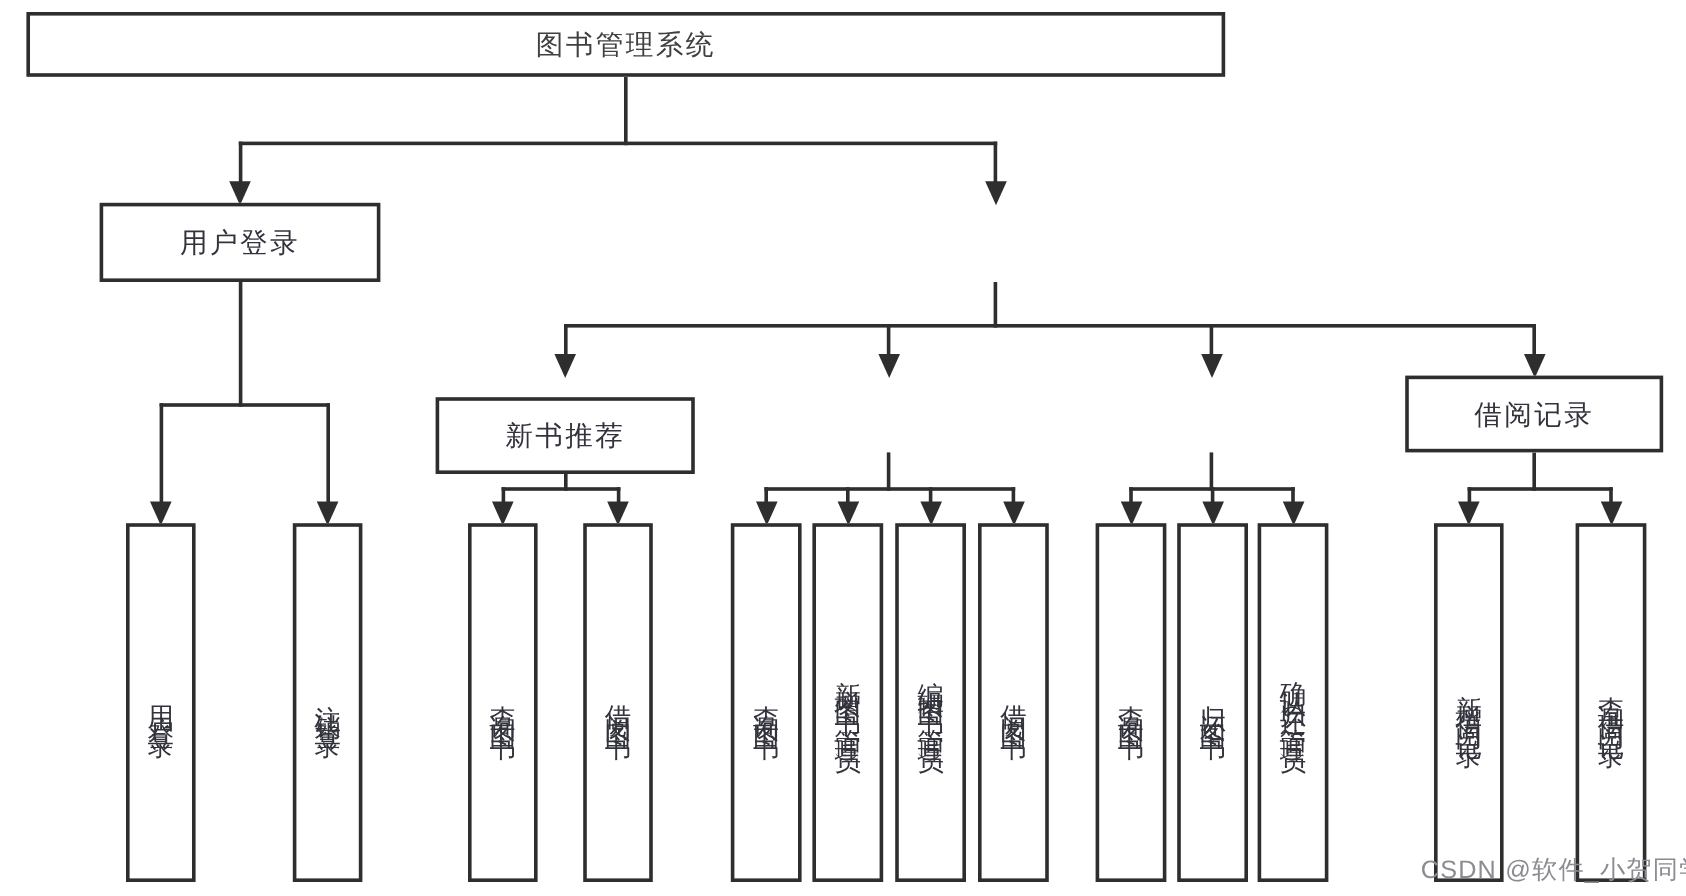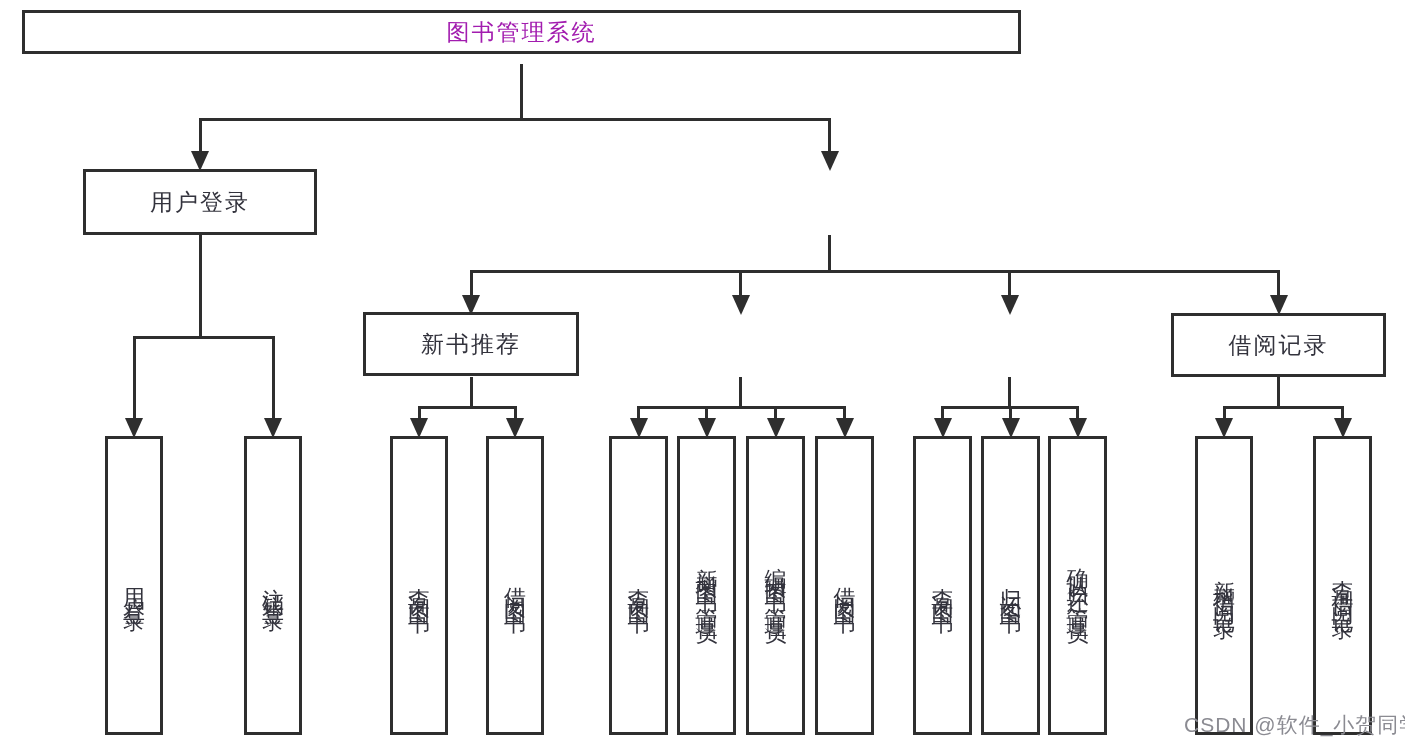--- a/index.html
+++ b/index.html
@@ -57,23 +57,23 @@
     color: #8b8b92;
     white-space: nowrap;
     z-index: 3;
   }
 </style>
 </head>
 <body>
 
 <div class="canvas" id="canvas">
   <div class="watermark" style="color: rgb(139, 139, 146);">CSDN @软件_小贺同学</div>
-<div class="node" style="border-color: rgb(46, 46, 46); color: #a21caf; left: 22px; top: 10px; width: 999px; height: 44px;">图书管理系统</div>
+<div class="node" style="border-color: rgb(46, 46, 46); color: #404040; left: 22px; top: 10px; width: 999px; height: 54px;">图书管理系统</div>
     <div class="node" style="border-color: rgb(46, 46, 46); color: rgb(51, 51, 61); left: 83px; top: 169px; width: 234px; height: 66px;">用户登录</div>
-    <div class="node" style="border-color: rgb(46, 46, 46); color: rgb(51, 51, 61); left: 363px; top: 312px; width: 216px; height: 64px; font-family: Liberation Mono, monospace;">新书推荐</div>
+    <div class="node" style="border-color: rgb(46, 46, 46); color: rgb(51, 51, 61); left: 363px; top: 331px; width: 216px; height: 64px; font-family: Liberation Mono, monospace;">新书推荐</div>
     <div class="node" style="border-color: rgb(46, 46, 46); color: rgb(51, 51, 61); left: 1171px; top: 313px; width: 215px; height: 64px;">借阅记录</div>
     <div class="node vertical" style="border-color: rgb(46, 46, 46); color: rgb(51, 51, 61); left: 105px; top: 436px; width: 58px; height: 299px;">用户登录</div>
     <div class="node vertical" style="border-color: rgb(46, 46, 46); color: rgb(51, 51, 61); left: 244px; top: 436px; width: 58px; height: 299px;">注销登录</div>
     <div class="node vertical" style="border-color: rgb(46, 46, 46); color: rgb(51, 51, 61); left: 390px; top: 436px; width: 58px; height: 299px;">查询图书</div>
     <div class="node vertical" style="border-color: rgb(46, 46, 46); color: rgb(51, 51, 61); left: 486px; top: 436px; width: 58px; height: 299px;">借阅图书</div>
     <div class="node vertical" style="border-color: rgb(46, 46, 46); color: rgb(51, 51, 61); left: 609px; top: 436px; width: 59px; height: 299px;">查询图书</div>
     <div class="node vertical" style="border-color: rgb(46, 46, 46); color: rgb(51, 51, 61); left: 677px; top: 436px; width: 59px; height: 299px;">新增图书（管理员）</div>
     <div class="node vertical" style="border-color: rgb(46, 46, 46); color: rgb(51, 51, 61); left: 746px; top: 436px; width: 59px; height: 299px;">编辑图书（管理员）</div>
     <div class="node vertical" style="border-color: rgb(46, 46, 46); color: rgb(51, 51, 61); left: 815px; top: 436px; width: 59px; height: 299px;">借阅图书</div>
     <div class="node vertical" style="border-color: rgb(46, 46, 46); color: rgb(51, 51, 61); left: 913px; top: 436px; width: 59px; height: 299px;">查询图书</div>

